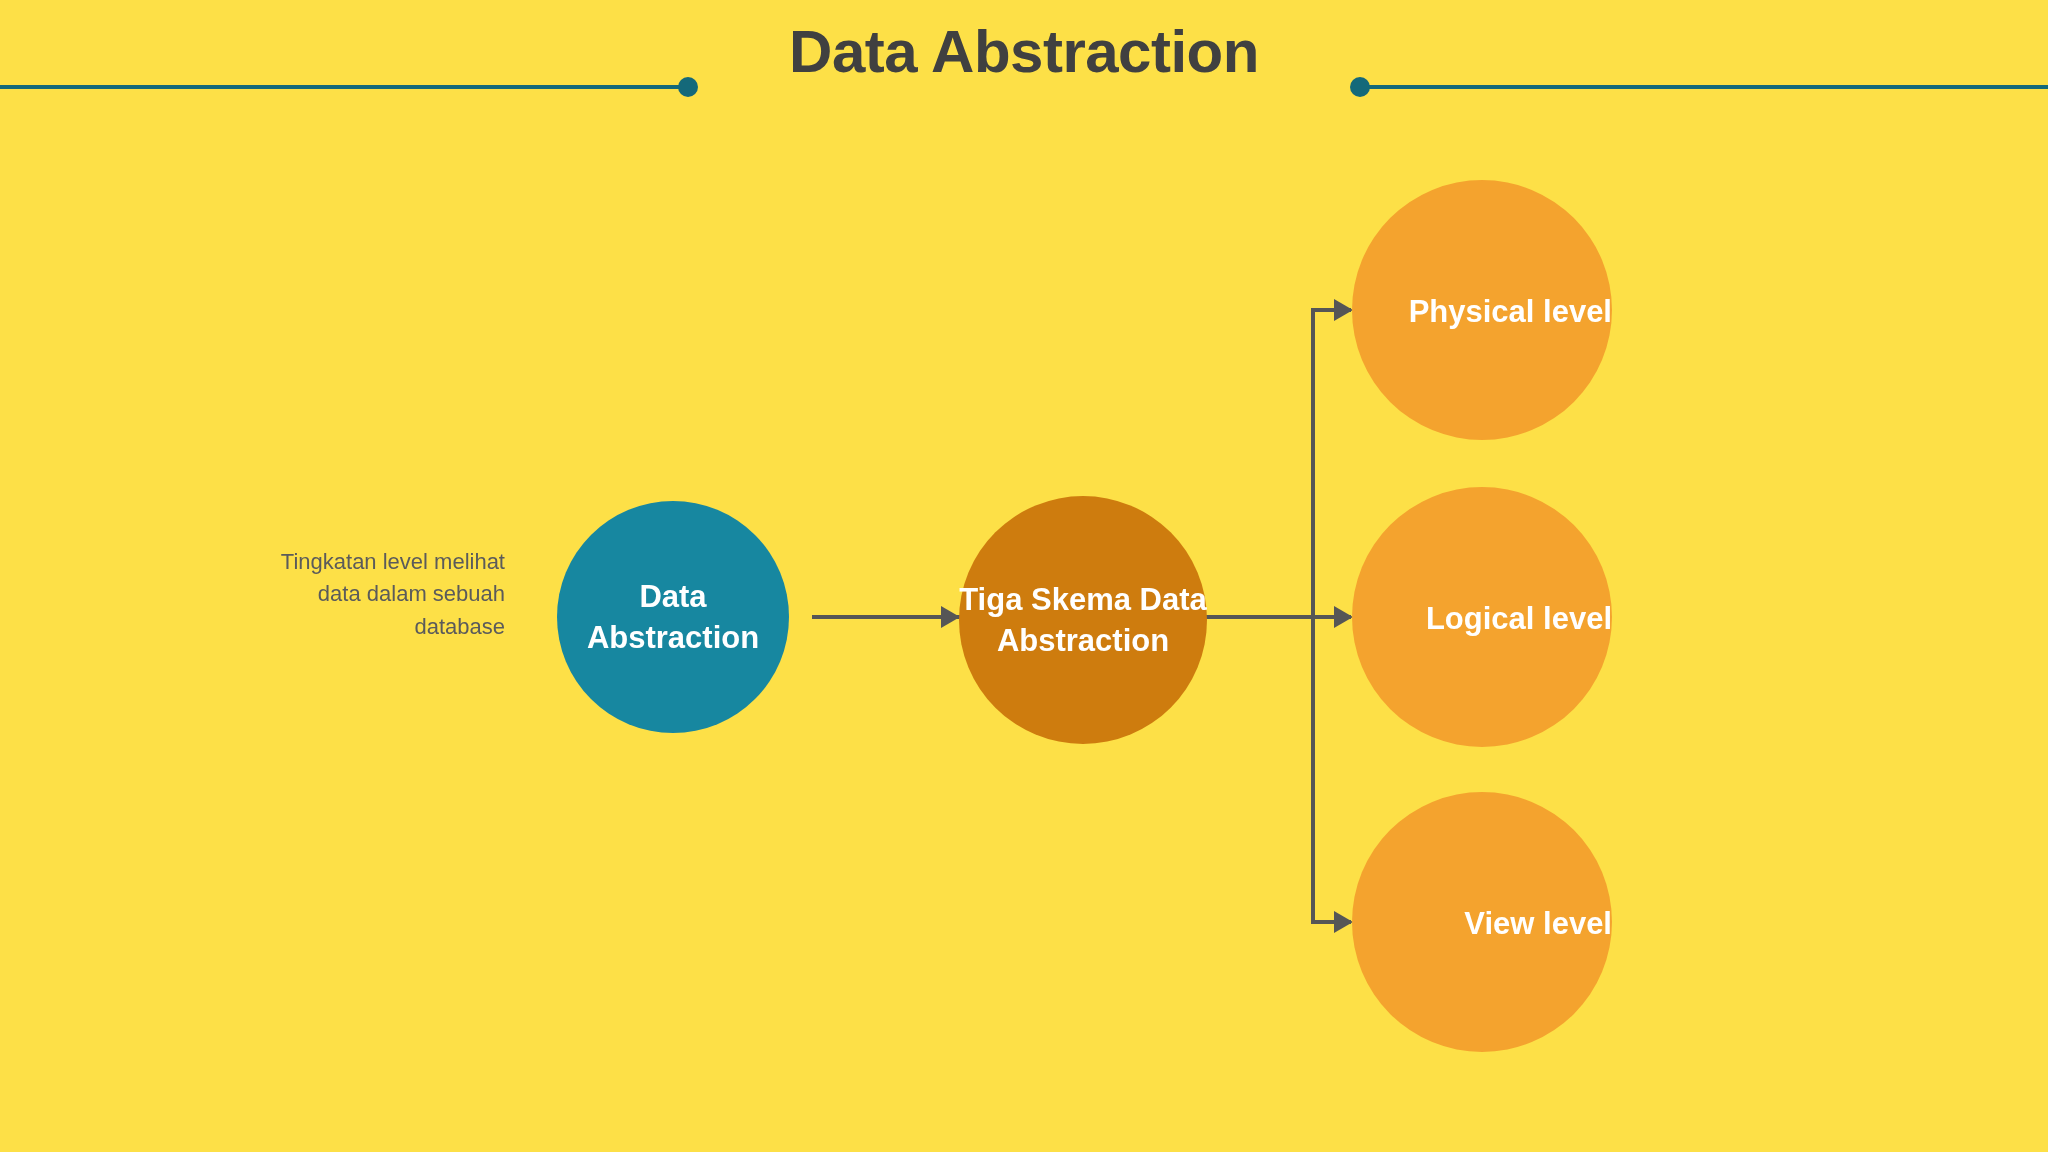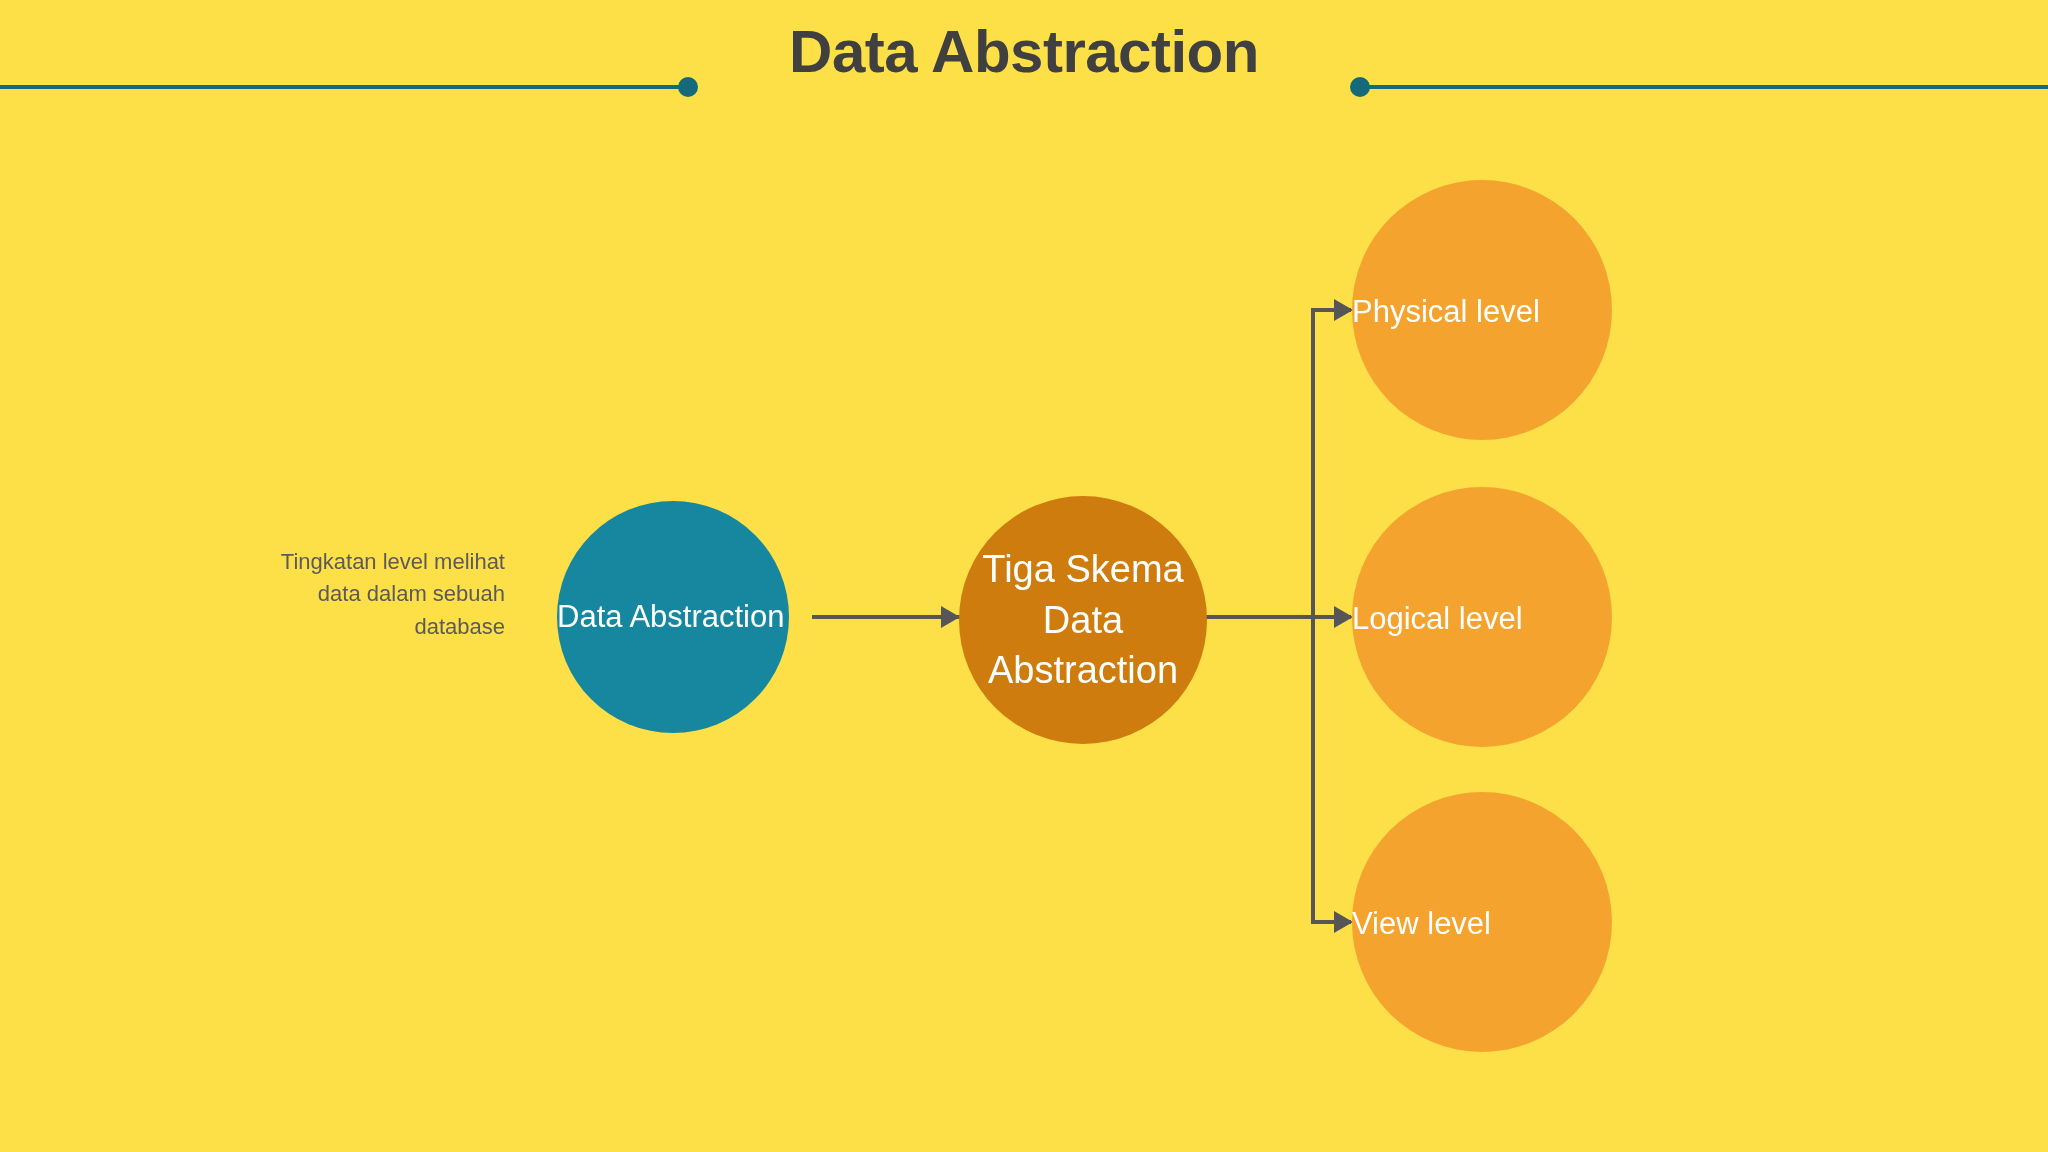--- a/index.html
+++ b/index.html
@@ -63,38 +63,38 @@
     color: #5b5b5b;
     font-weight: 300;
   }
 
   
   .node {
     position: absolute;
     border-radius: 50%;
     display: flex;
     align-items: center;
-    justify-content: flex-start;
+    justify-content: flex-end;
     text-align: center;
     color: #ffffff;
-    font-weight: 400;
+    font-weight: 700;
     box-sizing: border-box;
   }
   #node-data-abstraction {
     left: 557px;  top: 501px;
     width: 232px; height: 232px;
     background: #1787A0;
     font-size: 31px;
     line-height: 1.33;
   }
   #node-tiga-skema {
     left: 959px;  top: 496px;
     width: 248px; height: 248px;
     background: #CE7C0E;
-    font-size: 38px;
+    font-size: 31px;
     line-height: 1.33;
   }
   .level-node {
     left: 1352px;
     width: 260px;
     height: 260px;
     background: #F4A32E;
     font-size: 31px;
     line-height: 1.3;
   }

